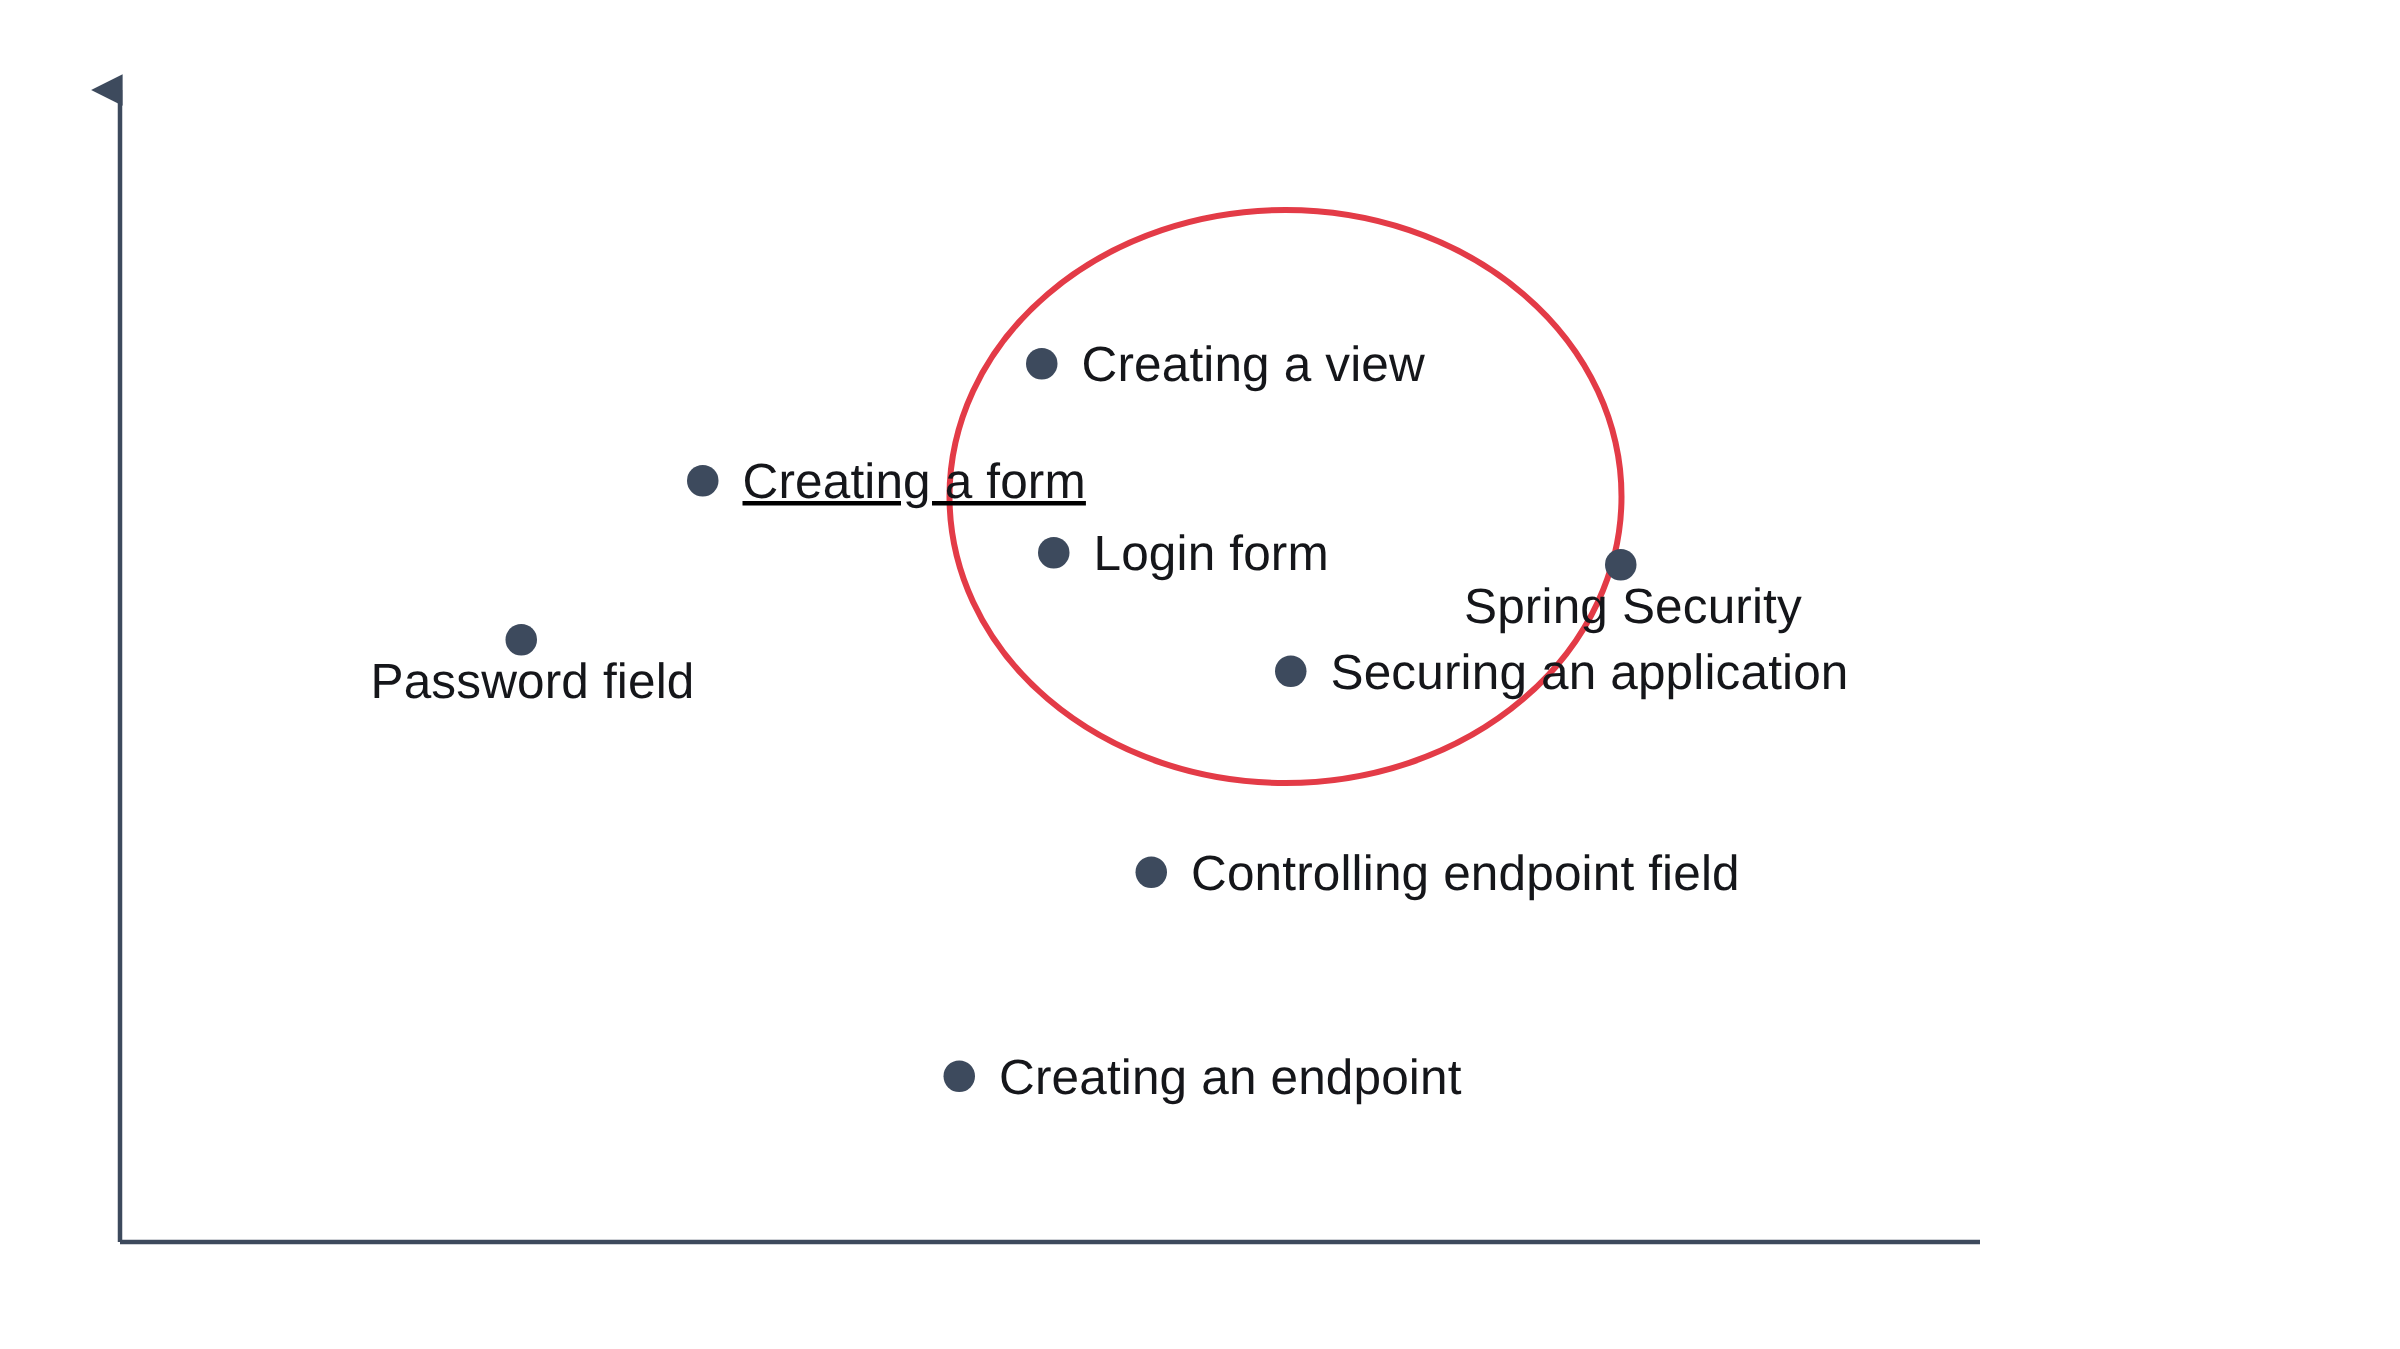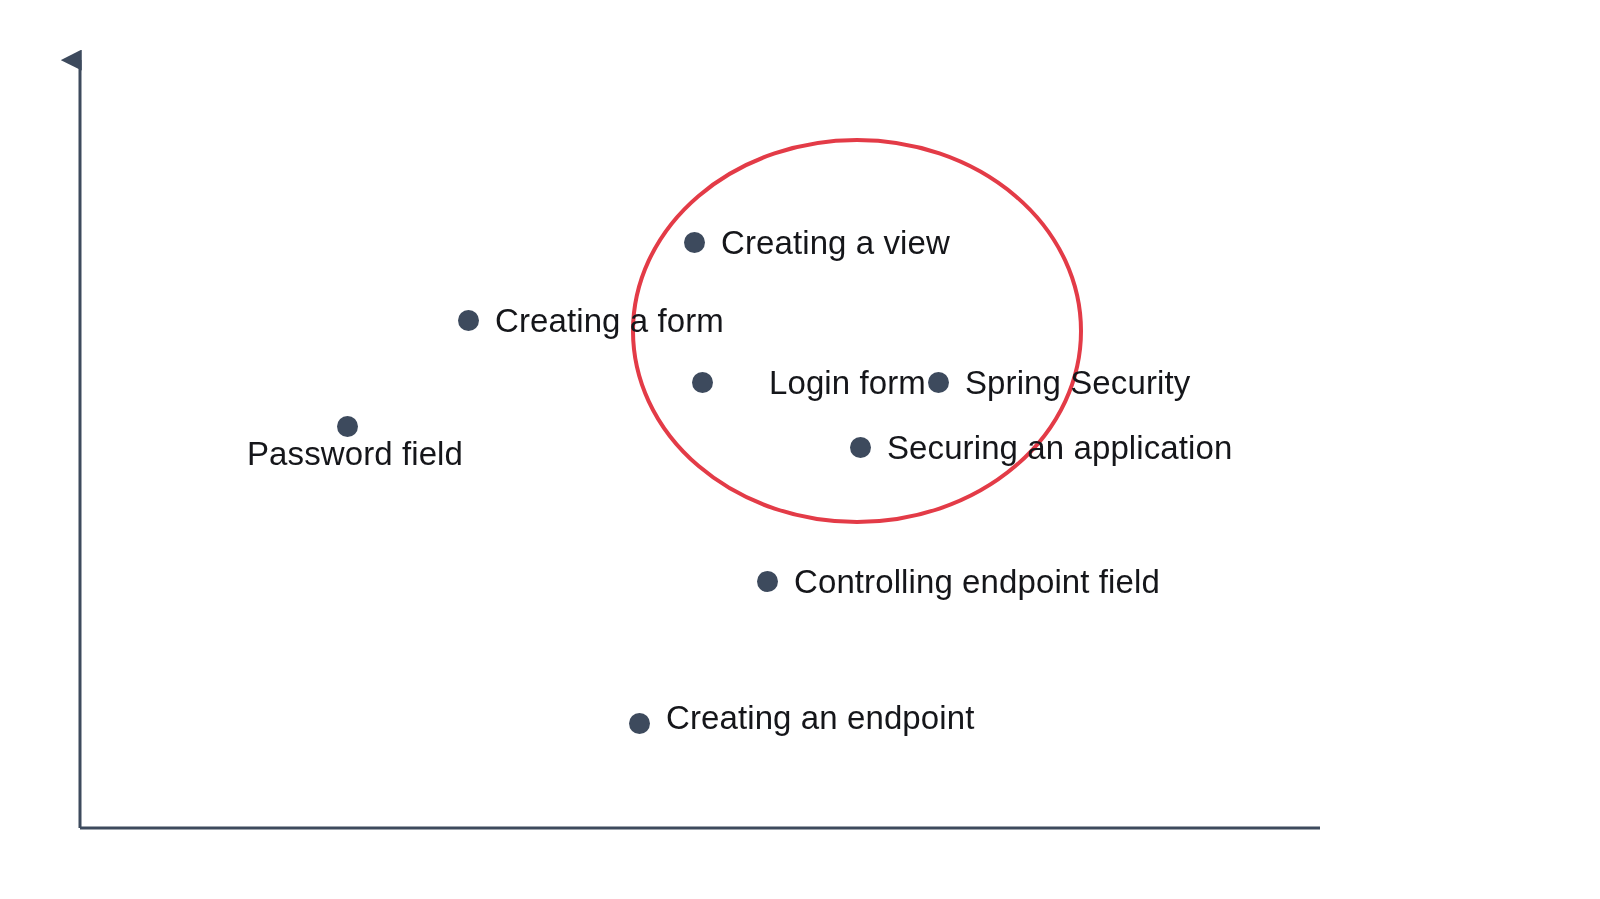--- a/index.html
+++ b/index.html
@@ -74,48 +74,48 @@
 
   <svg id="highlight-layer" viewBox="0 0 1600 899" width="1600" height="899" aria-hidden="true">
     <ellipse cx="857" cy="331" rx="224" ry="191" fill="none" stroke="#e33b47" stroke-width="4"></ellipse>
   </svg>
 
   <div class="point" style="left:684px; top:226px;">
     <span class="point-dot"></span>
     <span class="point-label">Creating a view</span>
   </div>
 
-  <div class="point" style="left:458px; top:304px;">
+  <div class="point" style="left:458px; top:304px;text-decoration:underline;">
     <span class="point-dot"></span>
     <span class="point-label">Creating a form</span>
   </div>
 
-  <div class="point" style="left:692px; top:366px;gap:40px;">
+  <div class="point" style="left:692px; top:352px;">
     <span class="point-dot"></span>
     <span class="point-label">Login form</span>
   </div>
 
-  <div class="point" style="left:928px; top:366px;">
+  <div class="point" style="left:960px; top:366px;flex-direction:column;">
     <span class="point-dot"></span>
     <span class="point-label">Spring Security</span>
   </div>
 
   <div class="point" style="left:231px; top:416px;flex-direction:column;">
     <span class="point-dot"></span>
     <span class="point-label">Password field</span>
   </div>
 
   <div class="point" style="left:850px; top:431px;text-align:center;">
     <span class="point-dot"></span>
     <span class="point-label">Securing an application</span>
   </div>
 
   <div class="point" style="left:757px; top:565px;">
     <span class="point-dot"></span>
     <span class="point-label">Controlling endpoint field</span>
   </div>
 
-  <div class="point" style="left:629px; top:701px;align-items:flex-end;">
+  <div class="point" style="left:629px; top:701px;">
     <span class="point-dot"></span>
     <span class="point-label">Creating an endpoint</span>
   </div>
 
 </div>
 
 </body></html>

